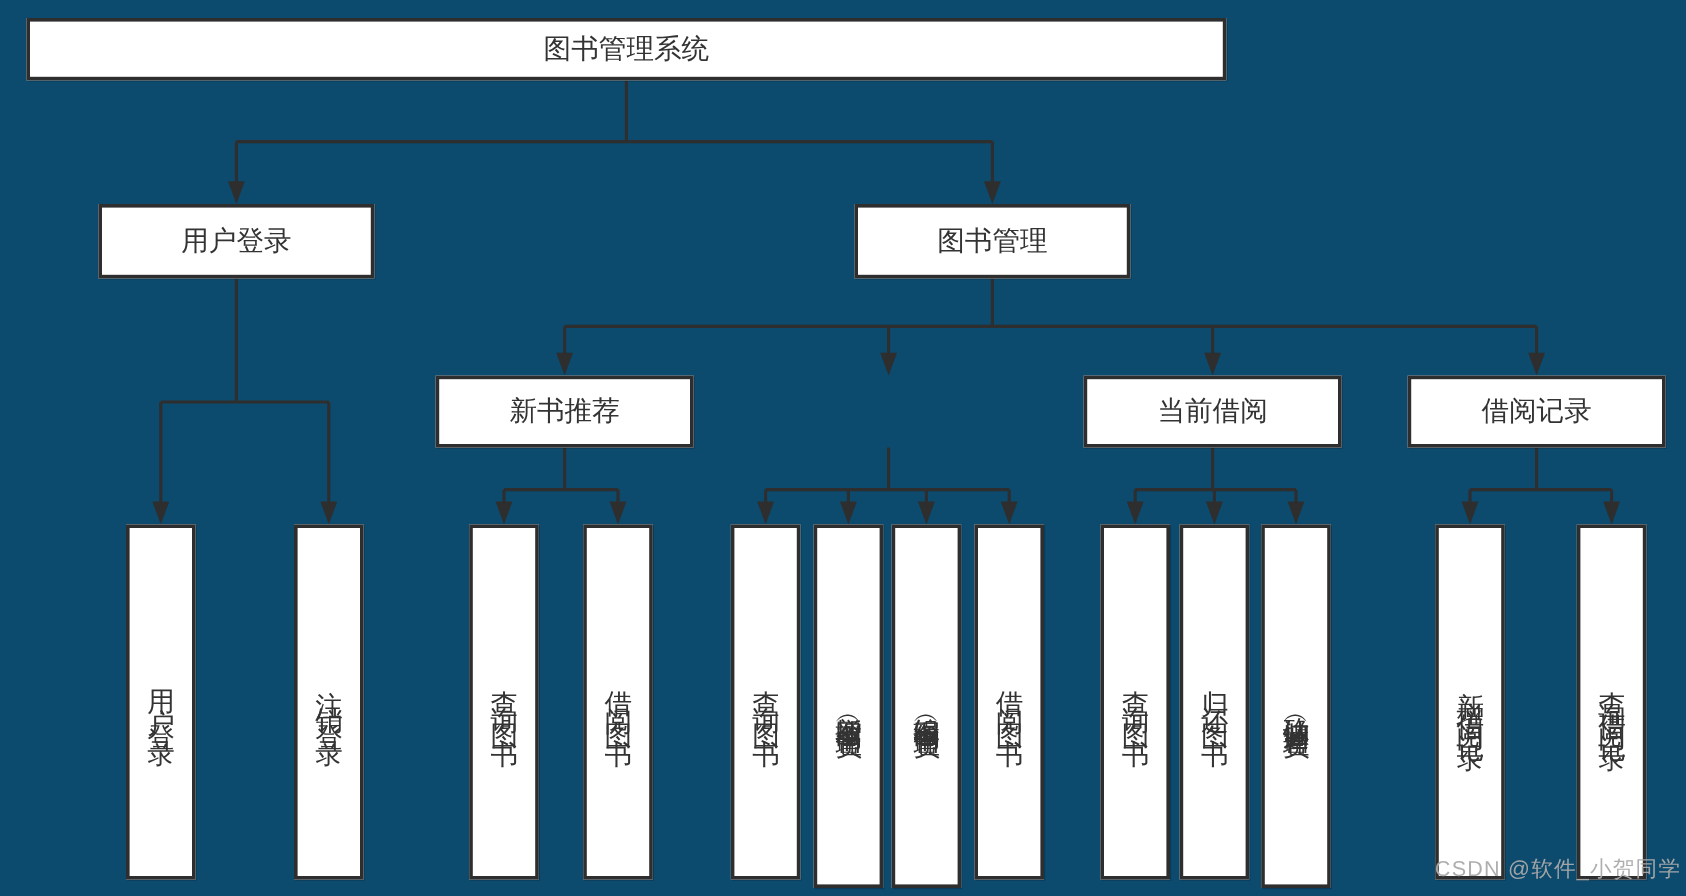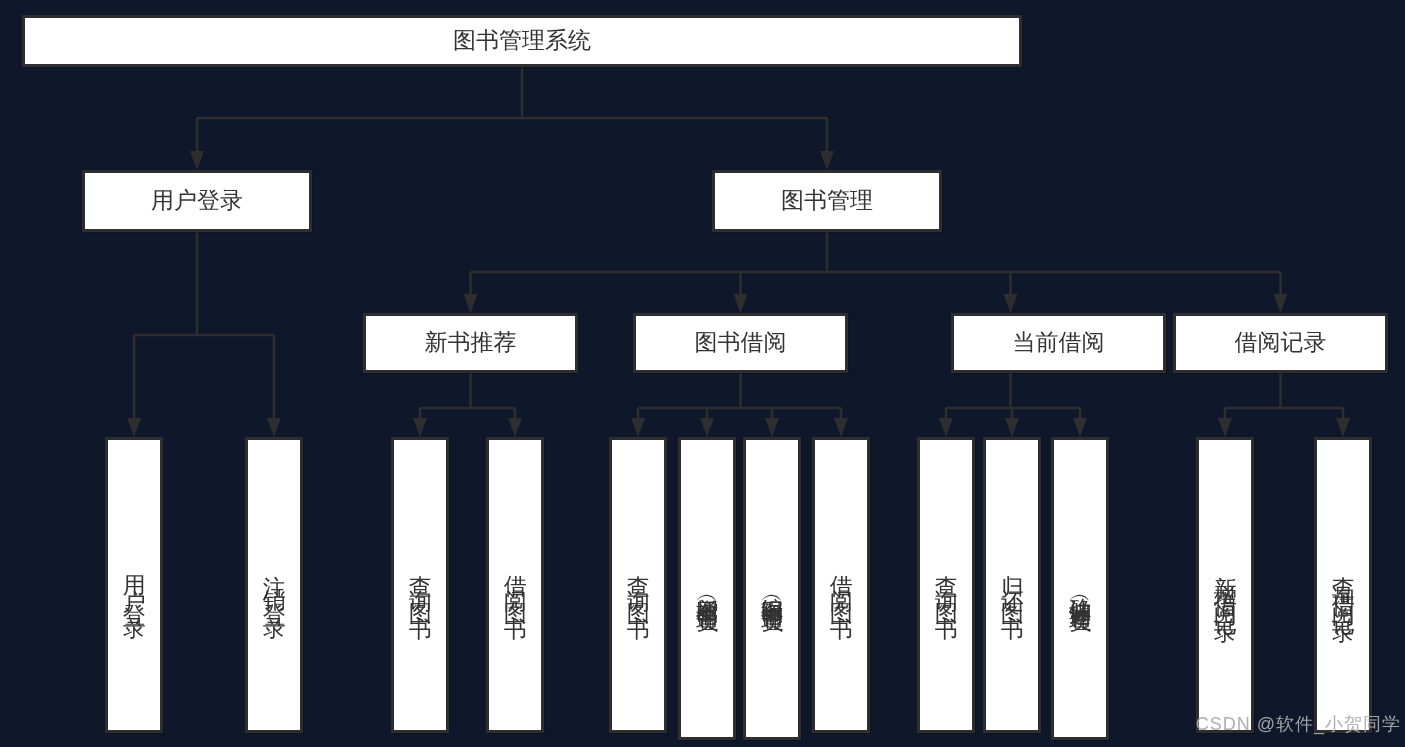--- a/index.html
+++ b/index.html
@@ -1,17 +1,17 @@
 <!DOCTYPE html>
 <html><head>
 <meta charset="utf-8">
 <style>
   html,body { margin:0; padding:0; background:#ffffff; }
   .canvas {
-    position:relative; width:1405px; height:747px; background:#0f172a;
+    position:relative; width:1405px; height:747px; background:#0c4a6e;
     font-family:"Liberation Sans","DejaVu Sans",sans-serif; overflow:hidden;
   }
   svg.wires { position:absolute; left:0; top:0; width:1405px; height:747px; }
   .node {
     position:absolute; background:#ffffff; border:3px solid #2e2e2e;
     box-sizing:border-box; display:flex; align-items:center; justify-content:center;
     color:#333333; font-size:23px; line-height:1.2; white-space:nowrap;
     box-shadow:1px 1px 0 rgba(0,0,0,0.18);
   }
   .leaf span {
@@ -104,24 +104,21 @@
   <div class="node" style="left:82px;top:170px;width:230px;height:62px;">
     <span>用户登录</span>
   </div>
   <div class="node" style="left:363px;top:313px;width:215px;height:60px;">
     <span>新书推荐</span>
   </div>
 
   <div class="node" style="left:712px;top:170px;width:230px;height:62px;">
     <span>图书管理</span>
   </div>
-  <div class="node" style="left:633px;top:313px;width:215px;height:60px;">
-    <span>图书借阅</span>
-  </div>
-  <div class="node" style="left:903px;top:313px;width:215px;height:60px;margin-left:48px;">
+  <div class="node" style="left:903px;top:313px;width:215px;height:60px;">
     <span>当前借阅</span>
   </div>
   <div class="node" style="left:1173px;top:313px;width:215px;height:60px;">
     <span>借阅记录</span>
   </div>
 
   <div class="node leaf" style="left:105px;top:437px;width:58px;height:296px;">
     <span>用户登录</span>
   </div>
   <div class="node leaf" style="left:245px;top:437px;width:58px;height:296px;">

